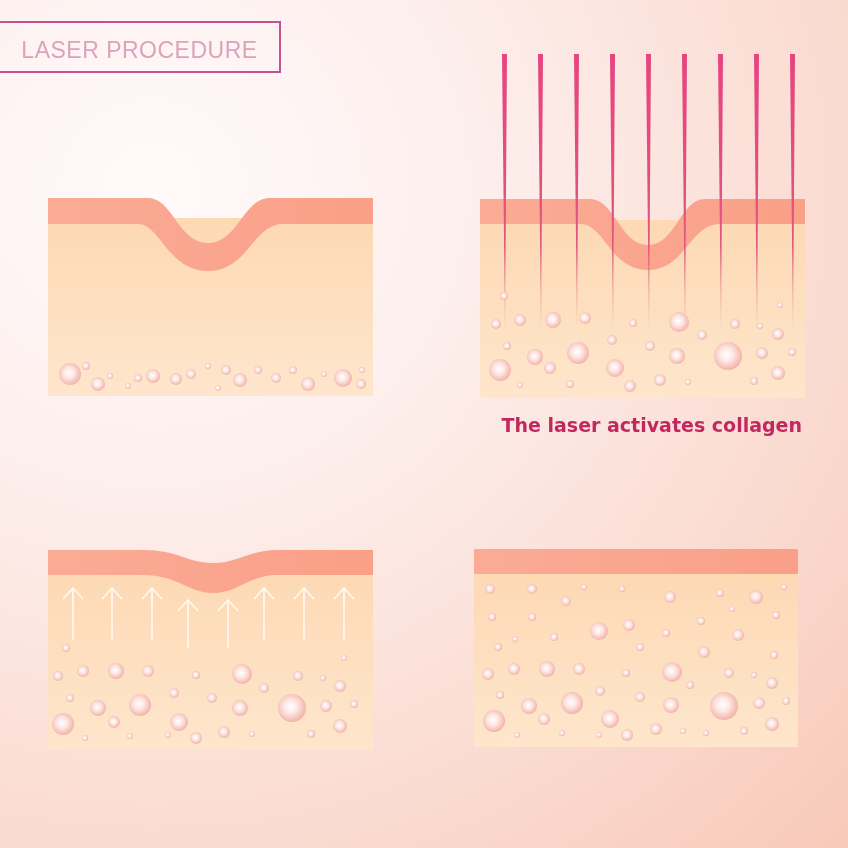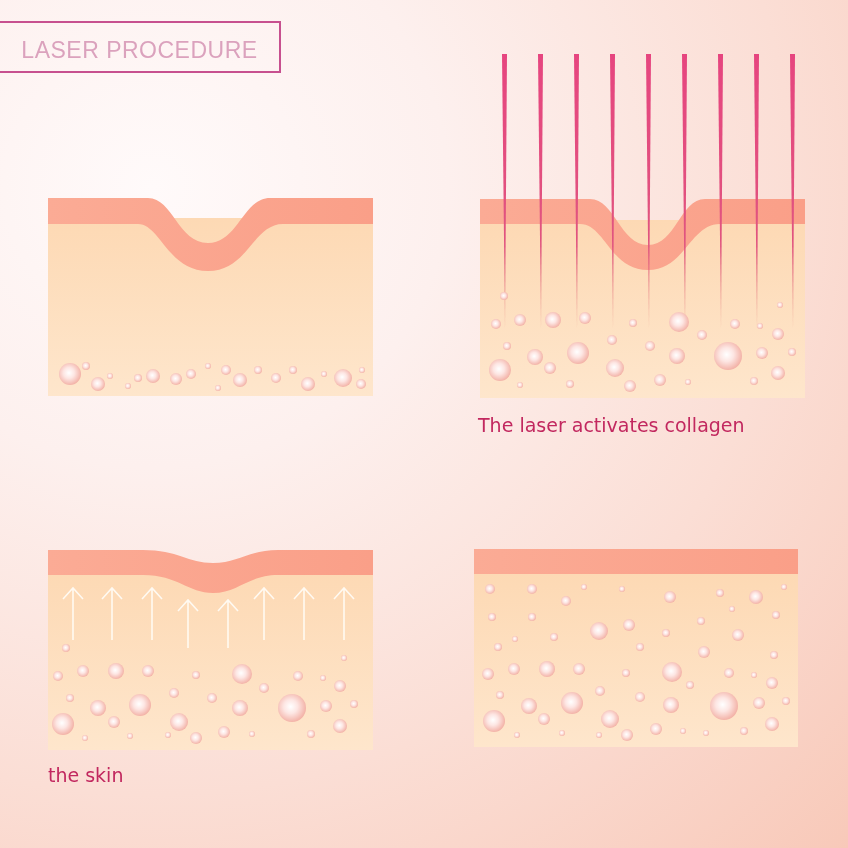--- a/index.html
+++ b/index.html
@@ -12,22 +12,22 @@
     position: absolute; left: -2px; top: 21px; width: 283px; height: 52px;
     border: 2px solid #c7508f; box-sizing: border-box;
     display: flex; align-items: center; justify-content: center;
   }
   .title-box span {
     font-family: "Liberation Sans", sans-serif; font-size: 23px; letter-spacing: 0.5px;
     color: #dba2bd; font-weight: normal; margin-top: 6px;
   }
   svg.panel { position: absolute; overflow: visible; }
   .caption {
-    position: absolute; color: #c2285f; font-size: 19px; text-align: left;
-    font-family: "DejaVu Sans", sans-serif; line-height: 27px;
+    position: absolute; color: #c2285f; font-size: 19px; text-align: right;
+    font-family: "DejaVu Sans", sans-serif; line-height: 27px; font-weight: bold;
   }
 </style>
 </head>
 <body>
 
 <svg width="0" height="0" style="position:absolute">
   <defs>
     <radialGradient id="bub" cx="45%" cy="45%" r="55%">
       <stop offset="0%" stop-color="#ffffff"></stop>
       <stop offset="45%" stop-color="#fde6e3"></stop>
@@ -174,21 +174,20 @@
     <circle cx="176" cy="182" r="6" fill="url(#bub)"></circle>
       <circle cx="204" cy="184" r="3" fill="url(#bub)"></circle>
     <circle cx="263" cy="184" r="4" fill="url(#bub)"></circle>
       <circle cx="292" cy="176" r="7" fill="url(#bub)"></circle>
     <circle cx="37" cy="188" r="3" fill="url(#bub)"></circle>
       <circle cx="82" cy="186" r="3" fill="url(#bub)"></circle>
     <circle cx="120" cy="185" r="3" fill="url(#bub)"></circle>
   </g>
 </svg>
 <div class="caption" style="left:48px;top:762px;width:325px;">
-  <div>the skin</div>
 </div>
 
 <svg class="panel" style="left:474px;top:549px" width="324" height="200" viewBox="0 0 324 200">
   <rect x="0" y="24" width="324" height="174" fill="url(#derm)"></rect>
   <rect x="0" y="0" width="324" height="25" fill="url(#epi)"></rect>
   <g>
     <circle cx="16" cy="40" r="5" fill="url(#bub)"></circle>
       <circle cx="58" cy="40" r="5" fill="url(#bub)"></circle>
     <circle cx="92" cy="52" r="5" fill="url(#bub)"></circle>
       <circle cx="110" cy="38" r="3" fill="url(#bub)"></circle>

